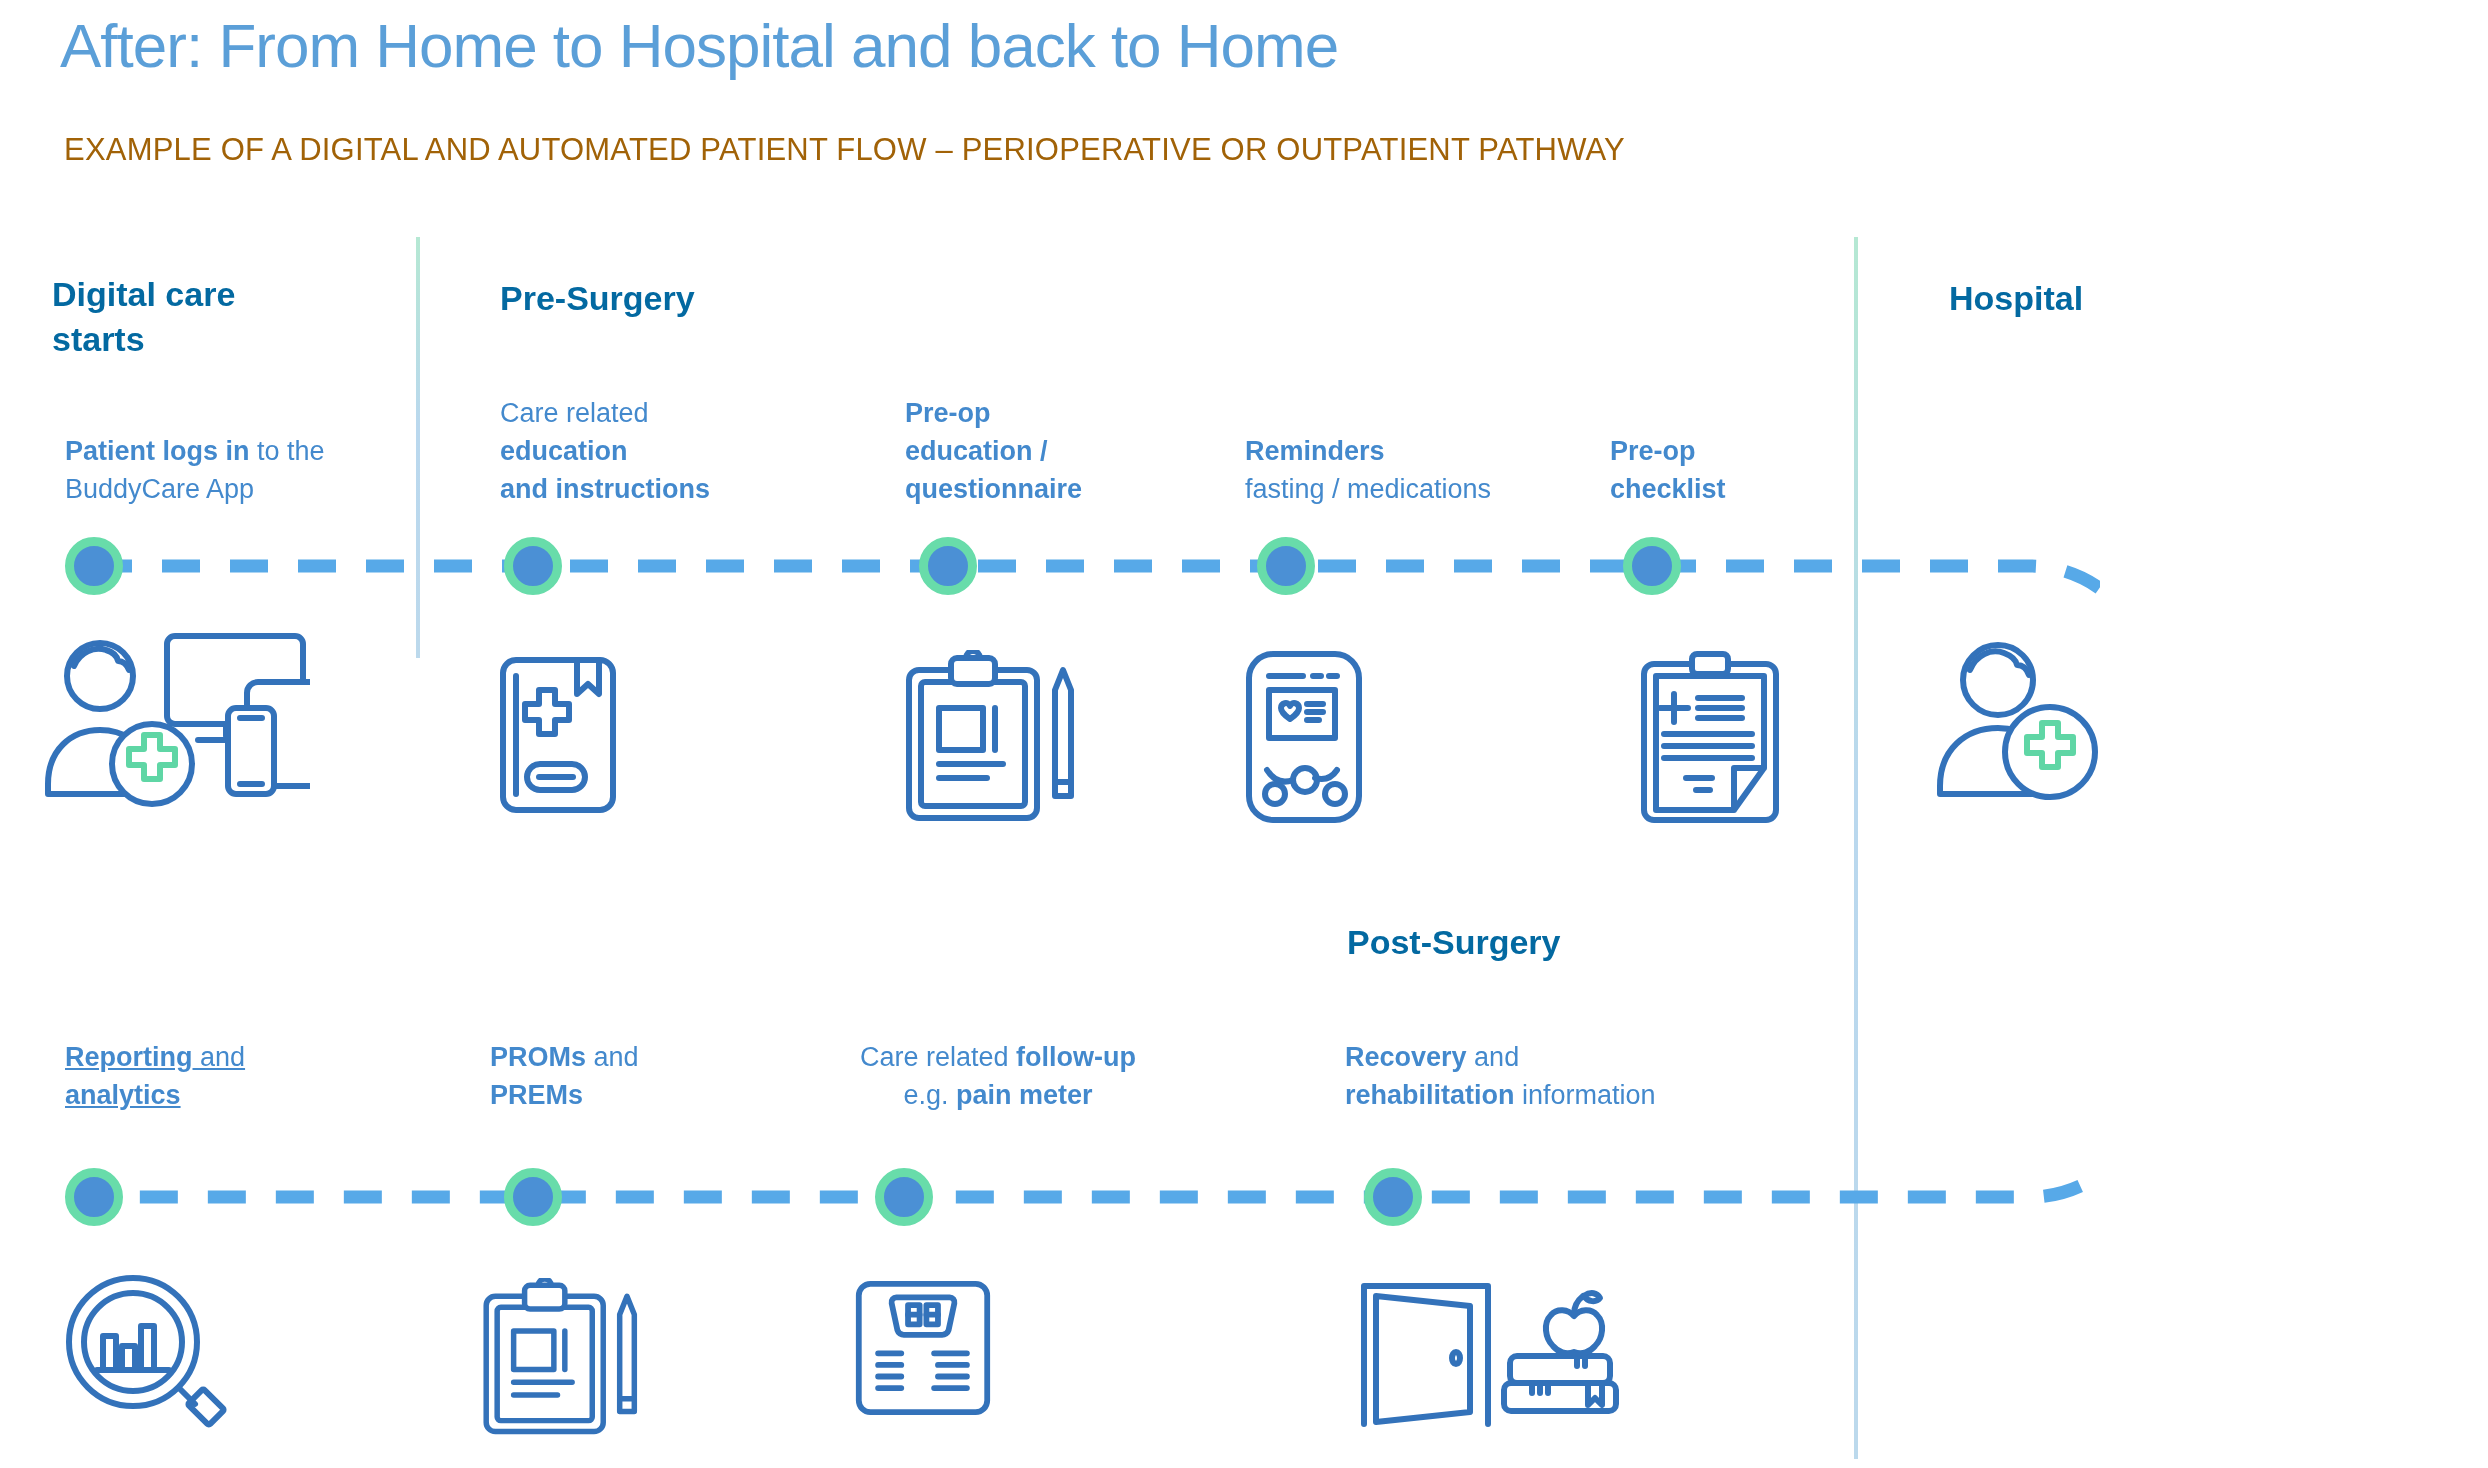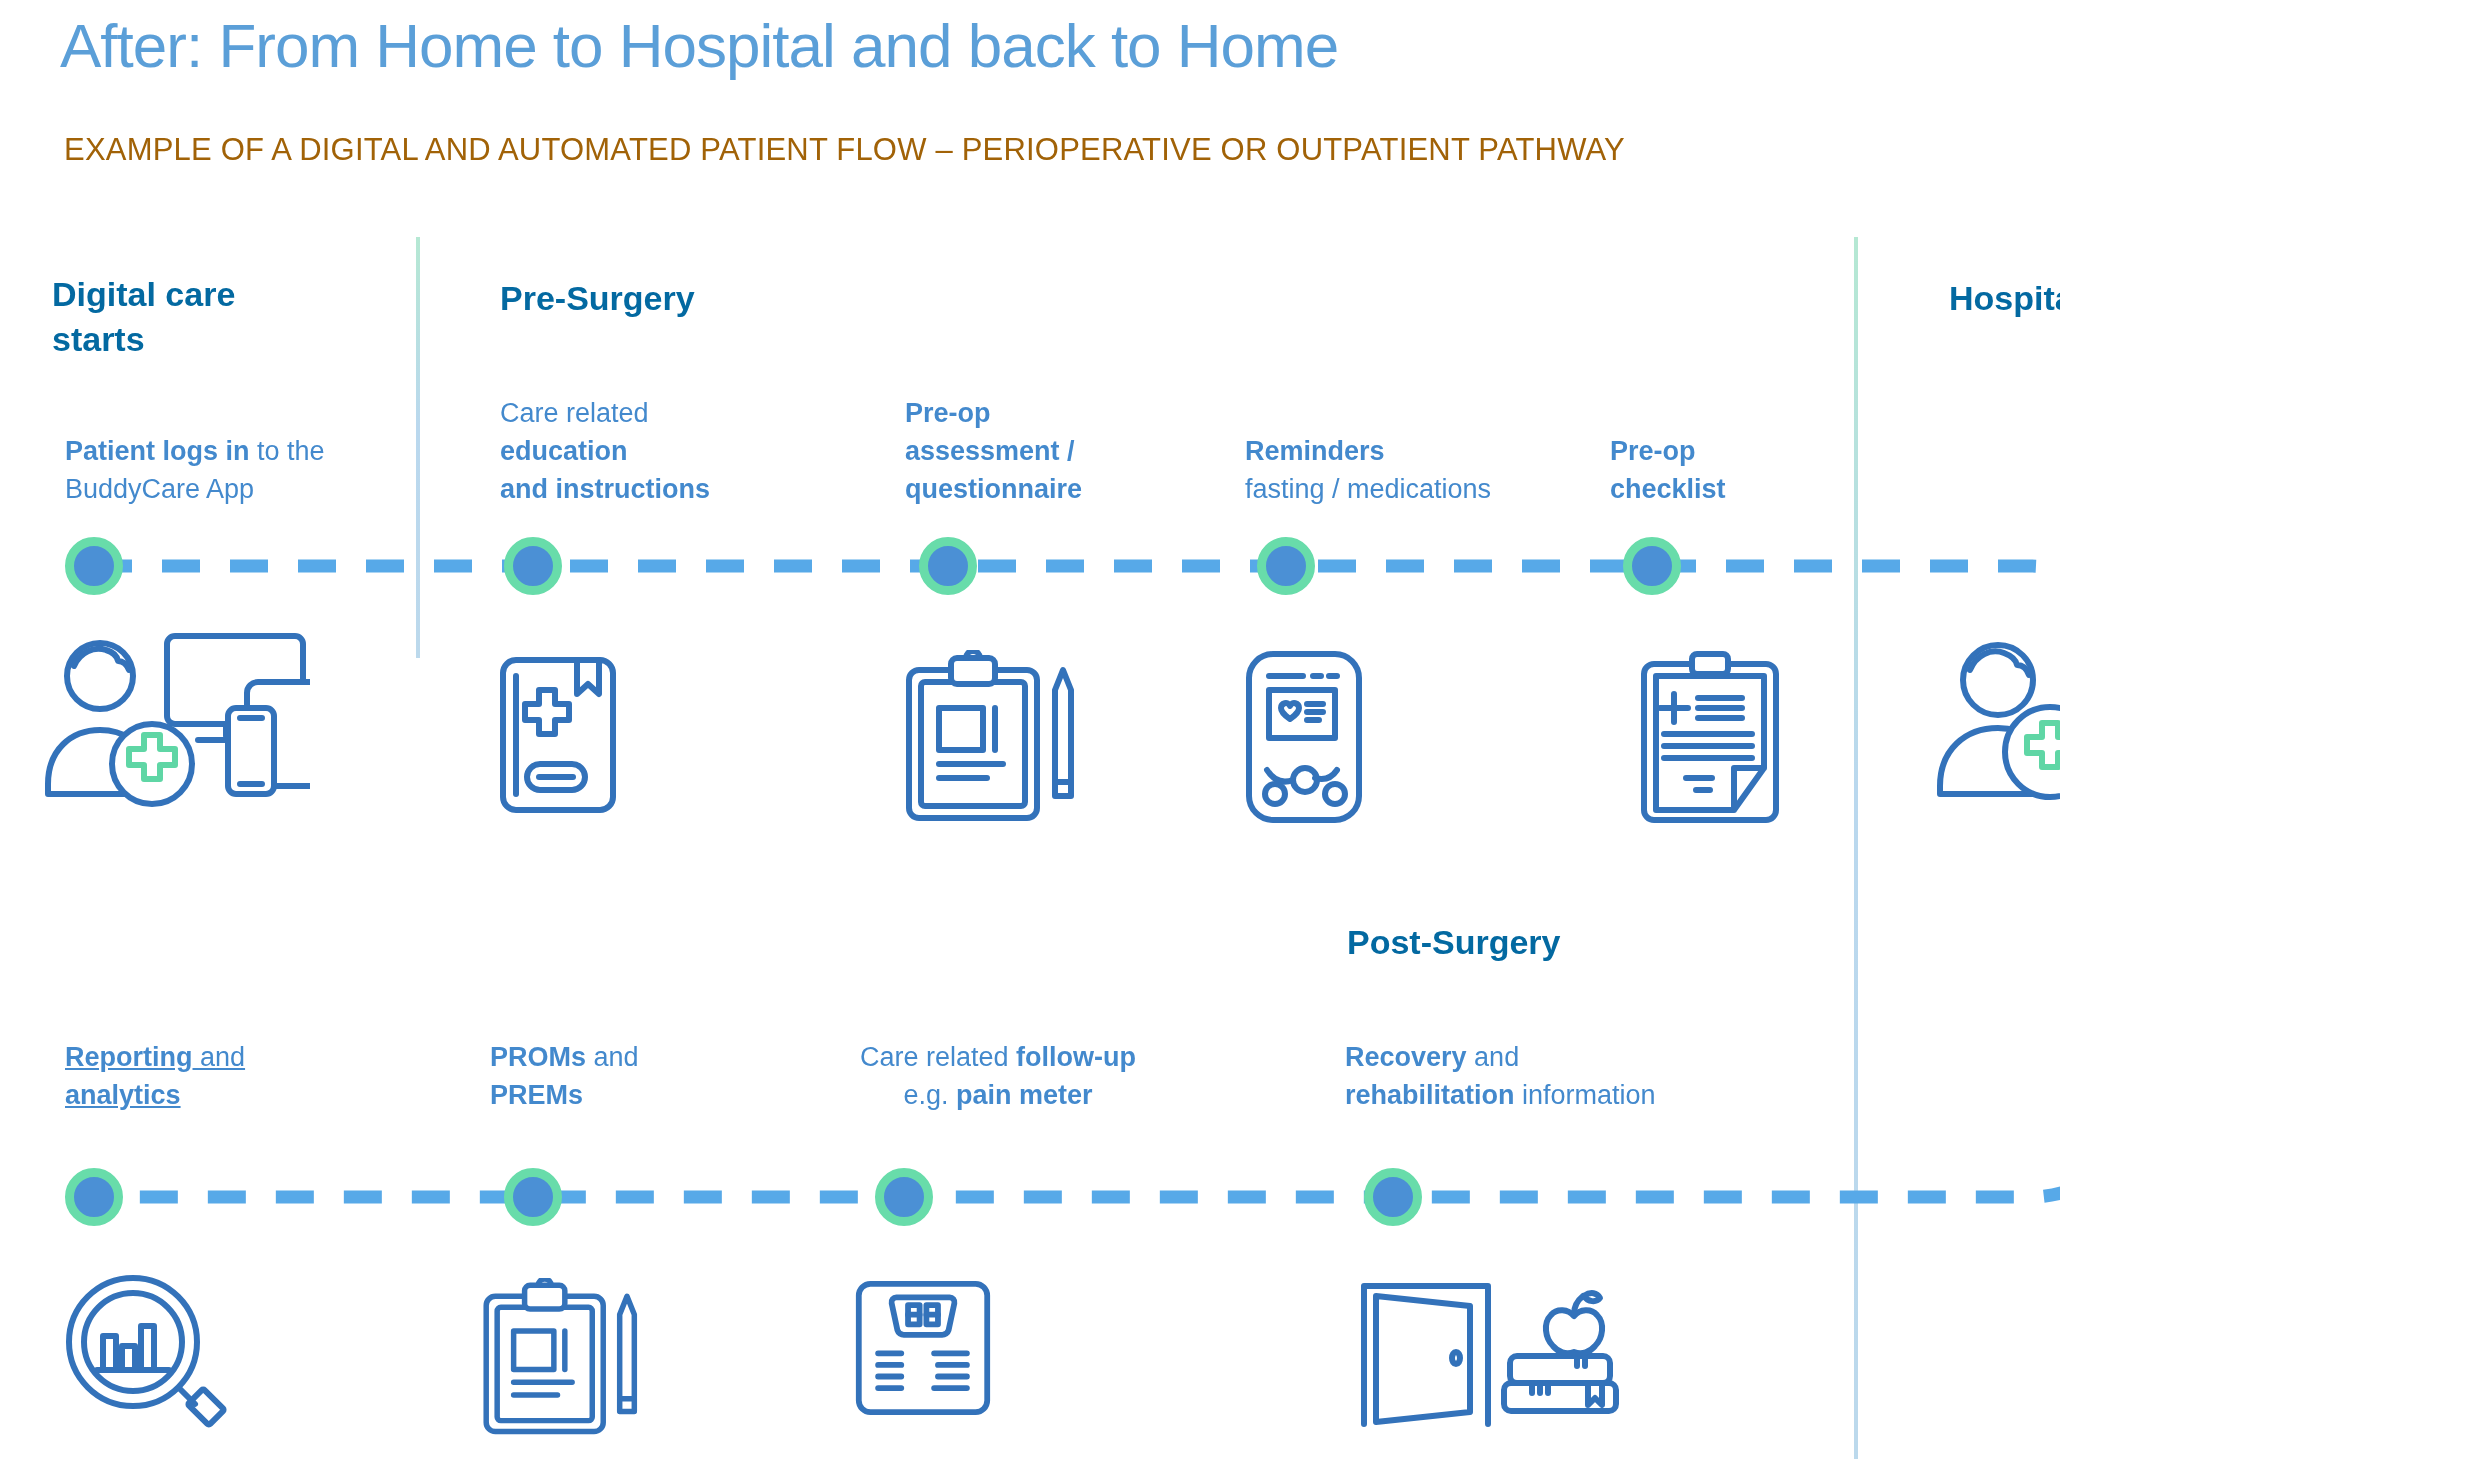--- a/index.html
+++ b/index.html
@@ -1,17 +1,17 @@
 <!DOCTYPE html>
 <html><head>
 <meta charset="utf-8">
 <style>
   html,body{margin:0;padding:0;background:#fff;}
   .canvas{position:relative;width:2060px;height:1468px;background:#ffffff;overflow:hidden;
-          font-family:"Liberation Sans",sans-serif;}
+          font-family:"Liberation Sans",sans-serif;padding-left:40px;}
   .title{position:absolute;left:60px;top:10px;font-size:62px;font-weight:400;color:#5b9fd8;letter-spacing:-1px;}
   .subtitle{position:absolute;left:64px;top:132px;font-size:31px;font-weight:400;color:#a16207;letter-spacing:.2px;}
   .sec{position:absolute;font-size:34px;font-weight:700;color:#0369a1;line-height:45px;white-space:pre-line;}
   .label{position:absolute;font-size:27px;color:#4389cd;line-height:38px;}
   .label b{font-weight:700;margin-top:38px;}
   .divider{position:absolute;width:4px;background:linear-gradient(180deg,#b5e8d3 0%,#bad8ee 45%,#bcd9ec 100%);}
   .journey{position:absolute;left:0;top:0;}
   .journey path{fill:none;stroke:#57a9e8;stroke-width:13;stroke-dasharray:38 30;}
   .node{position:absolute;width:40px;height:40px;border:9px solid #68dcaa;border-radius:50%;background:#4b90d5;}
   .icon{position:absolute;}
@@ -50,21 +50,21 @@
   <div class="node" style="left:1364px;top:1168px;"></div>
 
   <div class="sec" style="left:52px;top:272px;">Digital care
 starts</div>
   <div class="sec" style="left:500px;top:276px;">Pre-Surgery</div>
   <div class="sec" style="left:1925px;top:276px;margin-left:24px;">Hospital</div>
   <div class="sec" style="left:1347px;top:920px;">Post-Surgery</div>
 
   <div class="label" style="left:65px;bottom:960px;"><b>Patient logs in</b><span> to the</span><br><span>BuddyCare App</span></div>
   <div class="label" style="left:500px;bottom:960px;"><span>Care related</span><br><b>education</b><br><b>and instructions</b></div>
-  <div class="label" style="left:905px;bottom:960px;"><b>Pre-op</b><br><b>assessment /</b><br><b>questionnaire</b></div>
+  <div class="label" style="left:905px;bottom:960px;"><b>Pre-op</b><br><b>education /</b><br><b>questionnaire</b></div>
   <div class="label" style="left:1245px;bottom:960px;"><b>Reminders</b><br><span>fasting / medications</span></div>
   <div class="label" style="left:1610px;bottom:960px;"><b>Pre-op</b><br><b>checklist</b></div>
 
 
   <div class="label" style="left:65px;top:1038px;text-decoration:underline;"><b>Reporting</b><span> and</span><br><b>analytics</b></div>
   <div class="label" style="left:490px;top:1038px;"><b>PROMs</b><span> and</span><br><b>PREMs</b></div>
   <div class="label" style="left:860px;top:1038px;text-align:center;"><span>Care related </span><b>follow-up</b><br><span>e.g. </span><b>pain meter</b></div>
   <div class="label" style="left:1345px;top:1038px;"><b>Recovery</b><span> and</span><br><b>rehabilitation</b><span> information</span></div>
 
   <div class="icon" style="left:40px;top:628px;width:270px;height:180px;">

